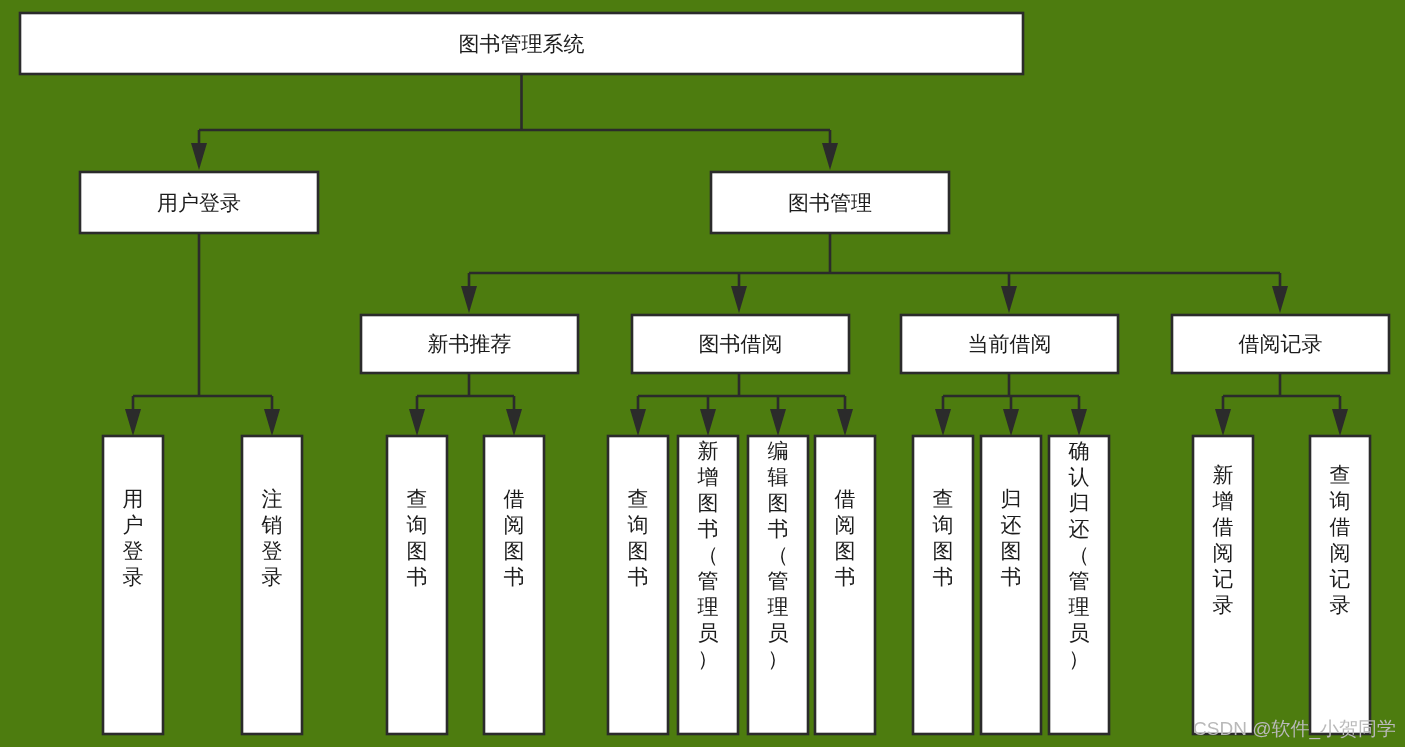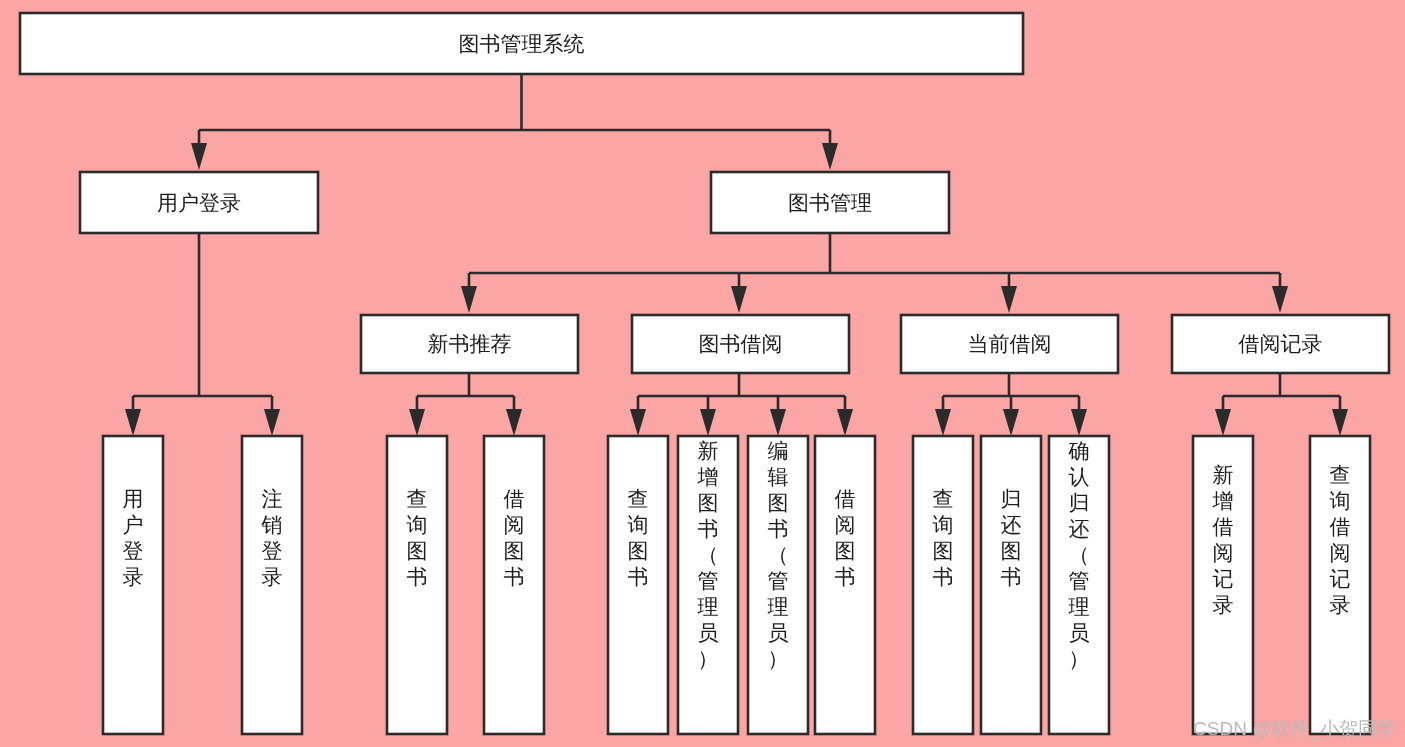--- a/index.html
+++ b/index.html
@@ -8,21 +8,21 @@
     padding: 0;
     background: #ffffff;
   }
   body {
     font-family: "Liberation Sans", "DejaVu Sans", sans-serif;
   }
   #diagram-root {
     position: relative;
     width: 1405px;
     height: 747px;
-    background: #fca5a5;
+    background: #4d7c0f;
     overflow: hidden;
   }
   svg.diagram-canvas {
     position: absolute;
     left: 0;
     top: 0;
     width: 1405px;
     height: 747px;
   }
   .node-rect {

